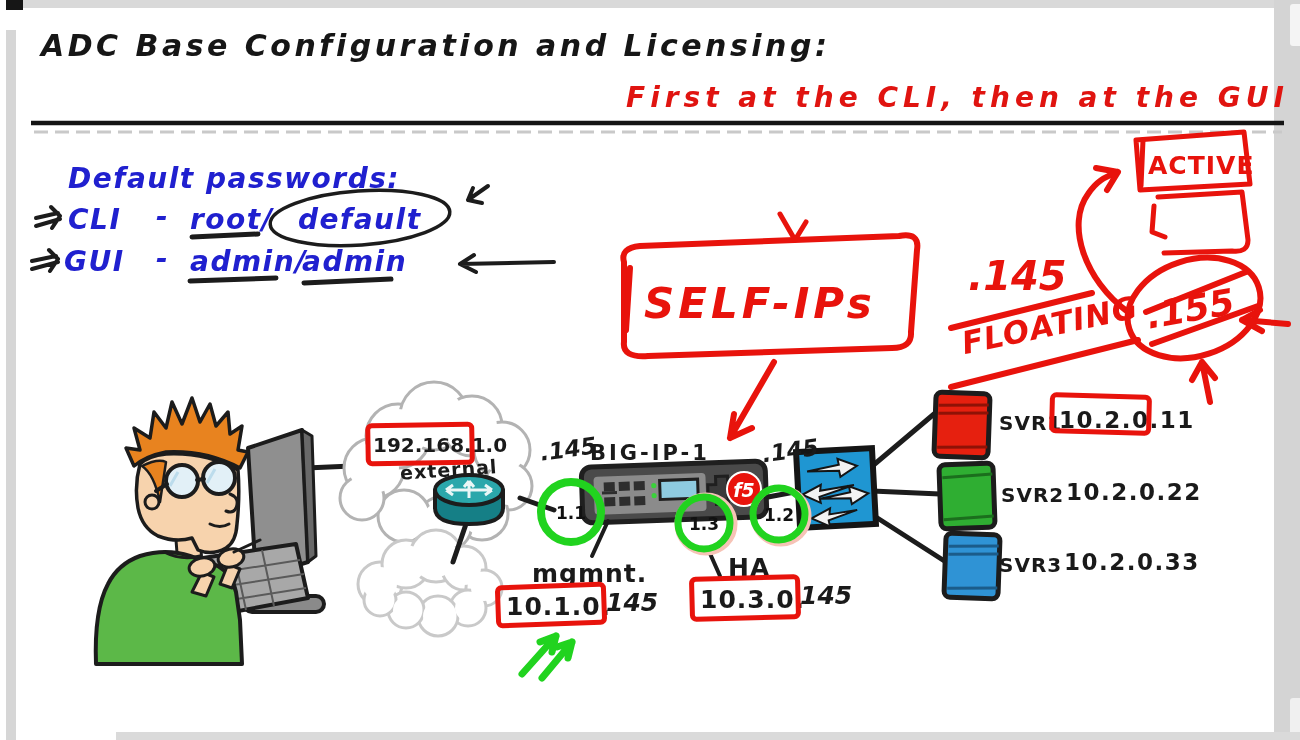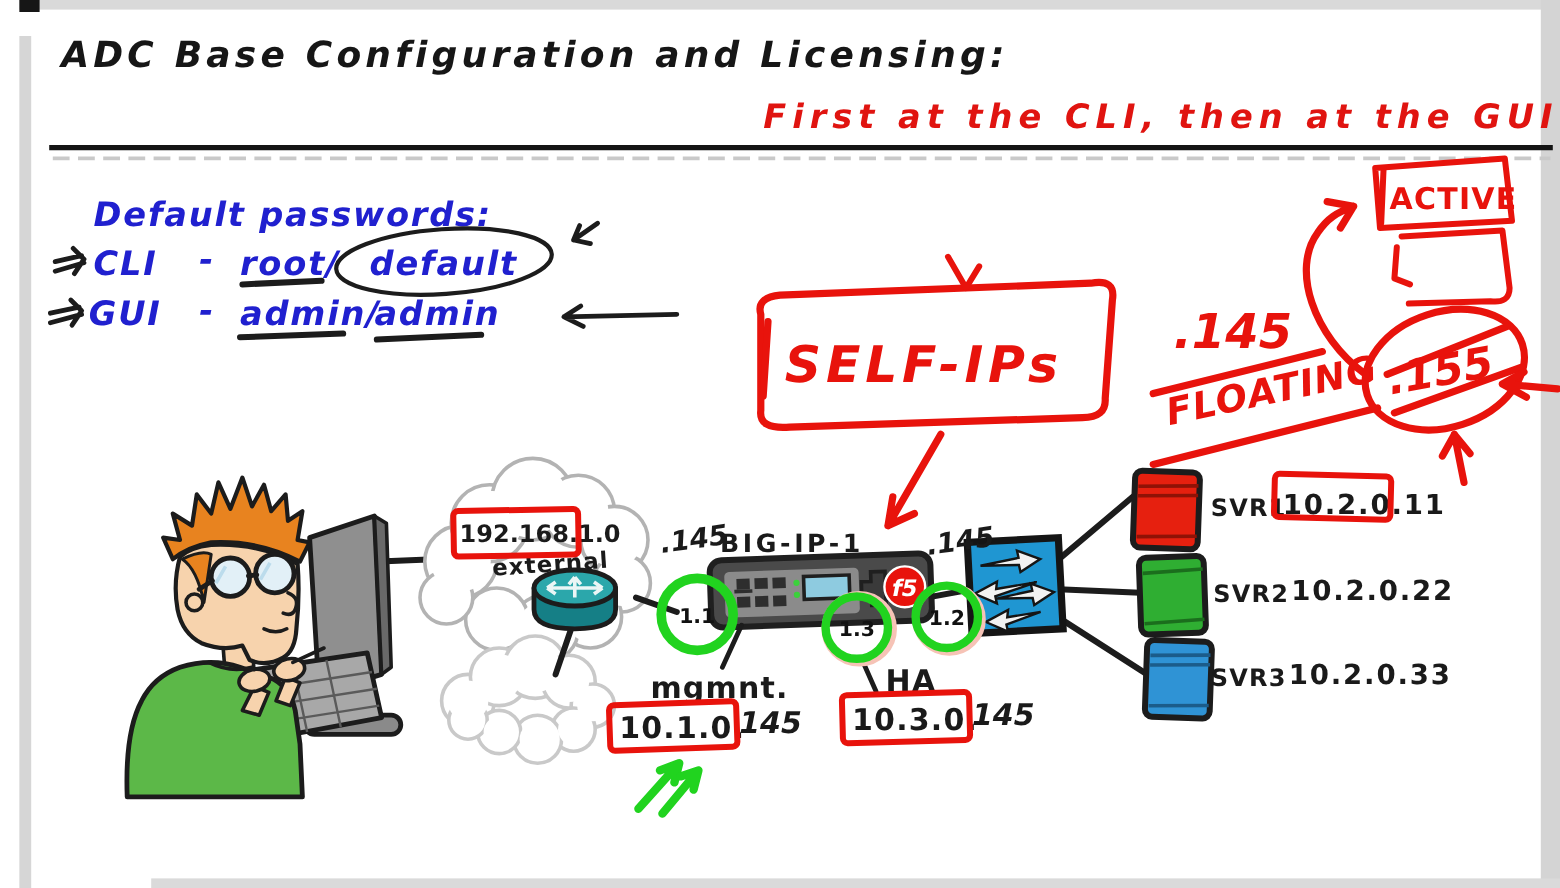--- a/index.html
+++ b/index.html
@@ -1,18 +1,18 @@
 <!DOCTYPE html>
 <html><head>
 <meta charset="utf-8">
 <style>
   html,body{margin:0;padding:0;}
   body{width:1300px;height:740px;position:relative;background:#ffffff;overflow:hidden;
        font-family:"DejaVu Sans",sans-serif;}
-  #stage{position:absolute;left:16px;top:0;width:1092px;height:740px;}
+  #stage{position:absolute;left:6px;top:0;width:1092px;height:740px;}
   svg text{user-select:none;}
   
   .t-title{font-size:30px;font-style:italic;font-weight:600;letter-spacing:3.5px;fill:#161616;}
   .t-sub{font-size:28px;font-style:italic;font-weight:600;letter-spacing:5px;fill:#e01410;}
   .t-blue{font-size:28px;font-style:italic;font-weight:700;letter-spacing:1.5px;fill:#2020cf;}
   .t-selfips{font-size:42px;font-style:italic;font-weight:700;letter-spacing:4px;fill:#e8130c;}
   .t-red-big{font-size:40px;font-style:italic;font-weight:700;fill:#e8130c;}
   .t-floating{font-size:31px;font-style:italic;font-weight:700;letter-spacing:1px;fill:#e8130c;}
   .t-active{font-size:25px;font-weight:700;letter-spacing:1px;fill:#e8130c;}
   .t-155{font-size:36px;font-style:italic;font-weight:700;fill:#e8130c;}

